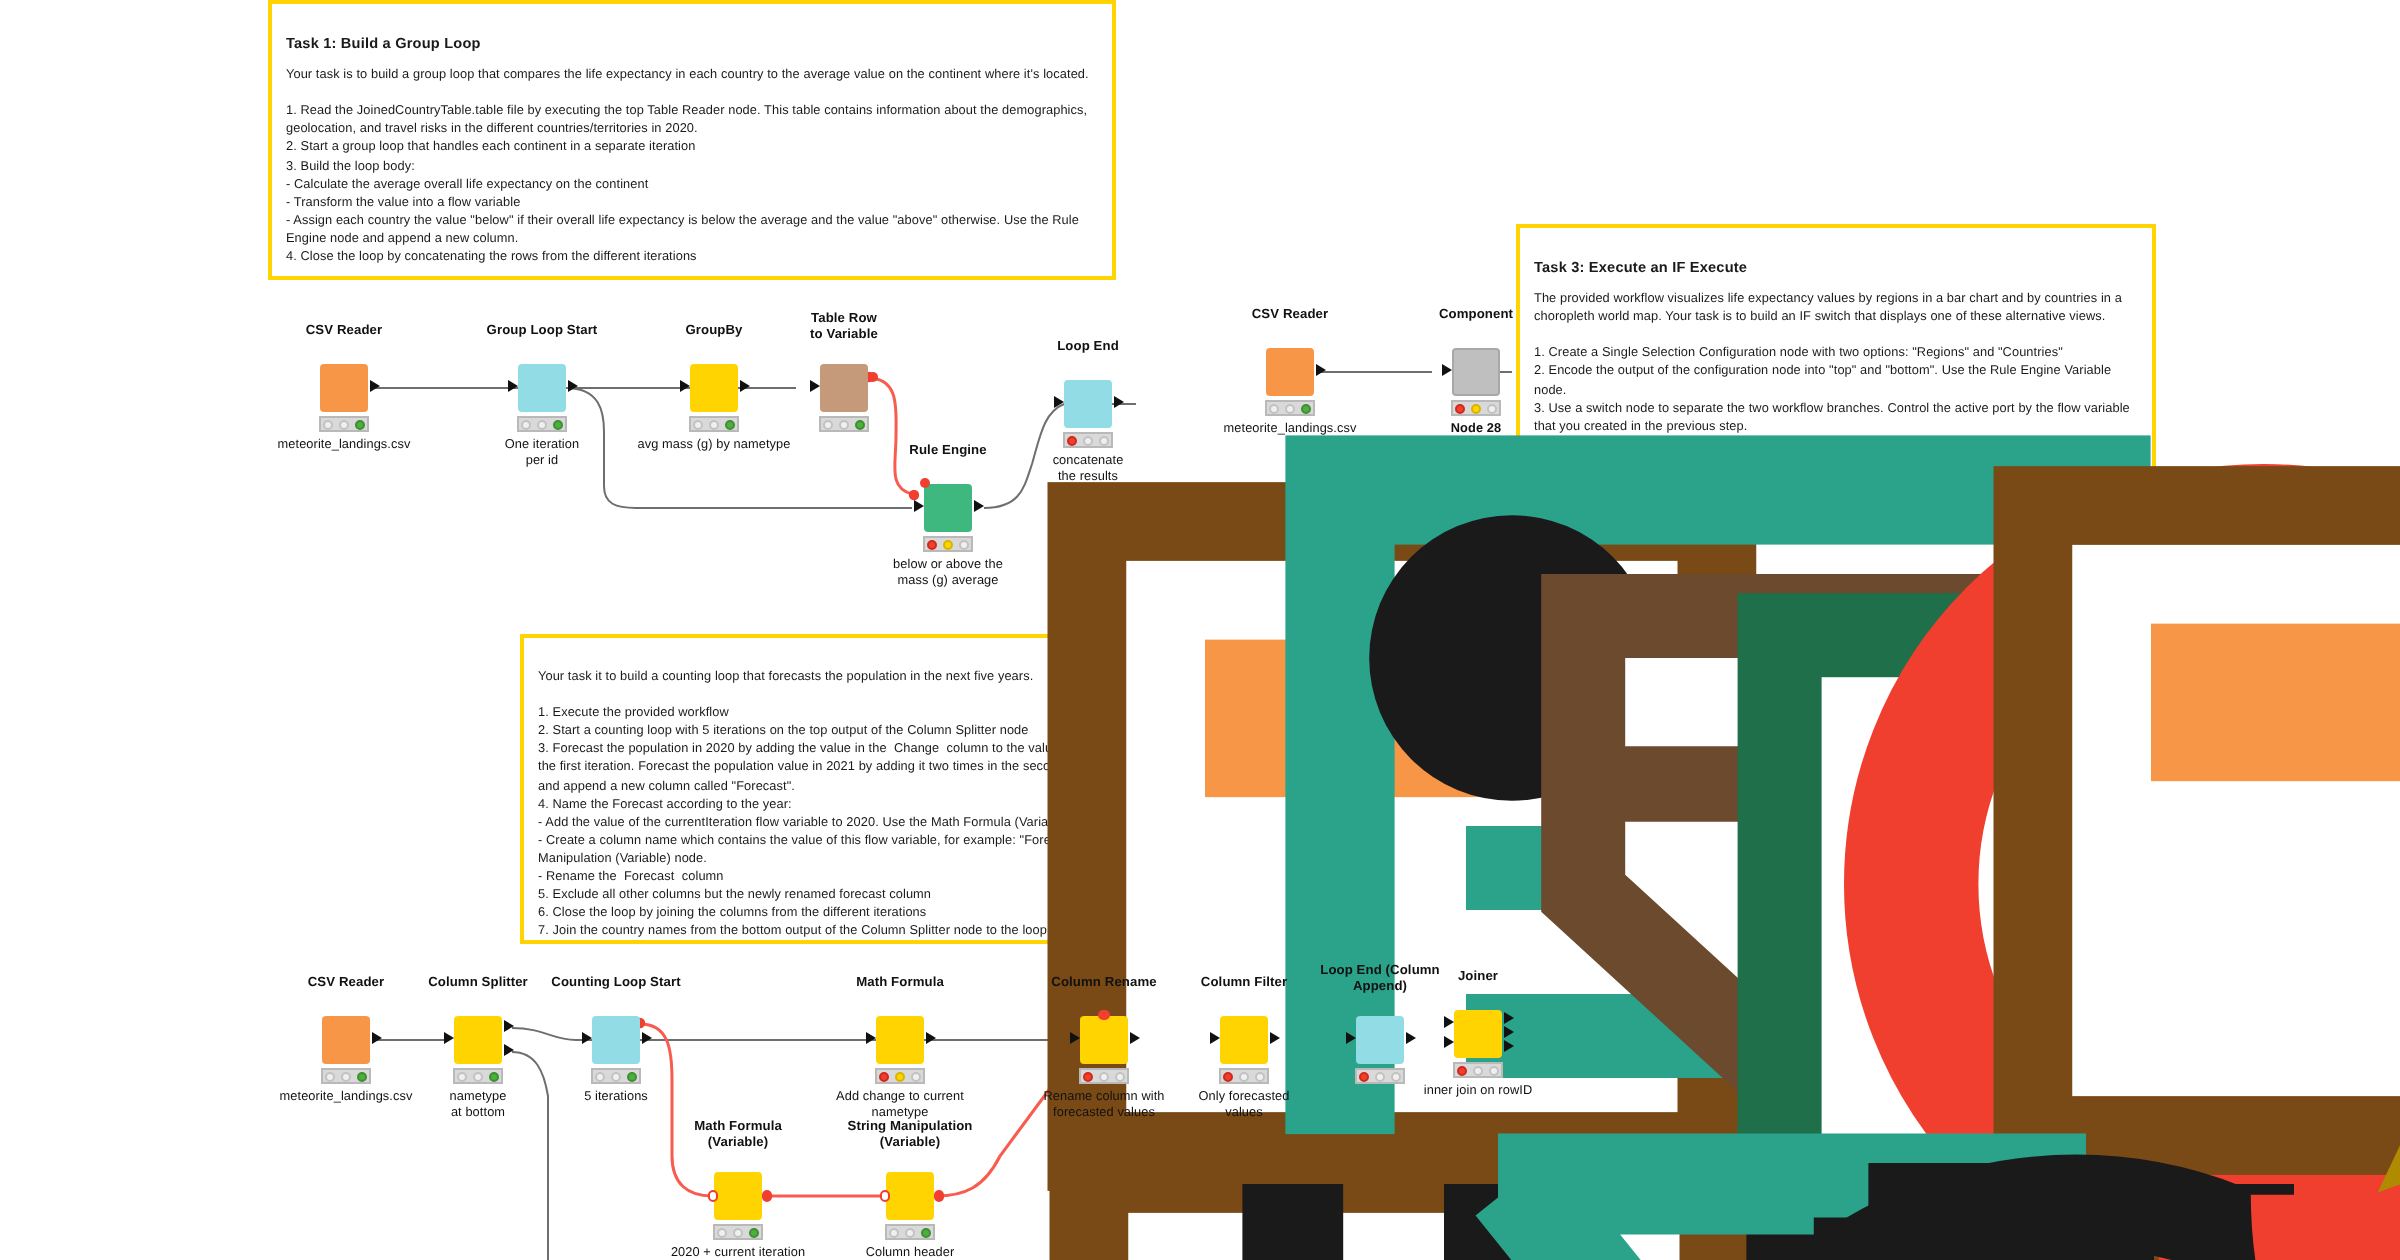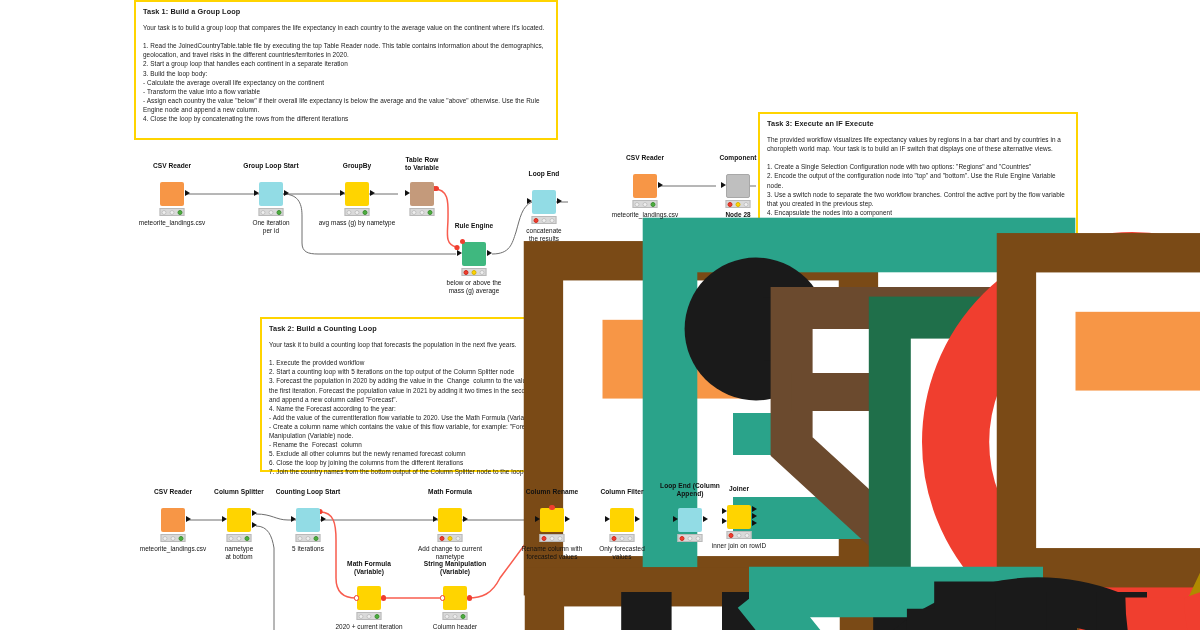--- a/index.html
+++ b/index.html
@@ -12,21 +12,21 @@
     -webkit-font-smoothing:antialiased;
   }
   #canvas{position:absolute;left:0;top:0;width:1200px;height:630px;}
 
   
   .note{
     position:absolute;
     background:#ffffff;
     border:2px solid #FFD400;
     box-sizing:border-box;
-    padding:5px 7px 6px 7px;
+    padding:15px 7px 6px 7px;
     color:#1a1a1a;
   }
   .note-title{
     font-size:7.3px;
     font-weight:bold;
     line-height:1.25;
     margin:0 0 7px 0;
     letter-spacing:.1px;
   }
   .note-body{
@@ -172,21 +172,20 @@
     <div class="note-title">Task 3: Execute an IF Execute</div>
     <div class="note-body">The provided workflow visualizes life expectancy values by regions in a bar chart and by countries in a choropleth world map. Your task is to build an IF switch that displays one of these alternative views.
 
 1. Create a Single Selection Configuration node with two options: "Regions" and "Countries"
 2. Encode the output of the configuration node into "top" and "bottom". Use the Rule Engine Variable node.
 3. Use a switch node to separate the two workflow branches. Control the active port by the flow variable that you created in the previous step.
 4. Encapsulate the nodes into a component</div>
   </div>
 
   <div class="note" style="left:260px;top:317px;width:425px;height:155px;">
-    <div class="note-title">Task 2: Build a Counting Loop</div>
     <div class="note-body">Your task it to build a counting loop that forecasts the population in the next five years.
 
 1. Execute the provided workflow
 2. Start a counting loop with 5 iterations on the top output of the Column Splitter node
 3. Forecast the population in 2020 by adding the value in the  Change  column to the value in the  Population (2019/07/01)  column once in the first iteration. Forecast the population value in 2021 by adding it two times in the second iteration, and so on. Use the Math Formula node and append a new column called "Forecast".
 4. Name the Forecast according to the year:
 - Add the value of the currentIteration flow variable to 2020. Use the Math Formula (Variable) node.
 - Create a column name which contains the value of this flow variable, for example: "Forecasted population in 2020". Use the String Manipulation (Variable) node.
 - Rename the  Forecast  column
 5. Exclude all other columns but the newly renamed forecast column

